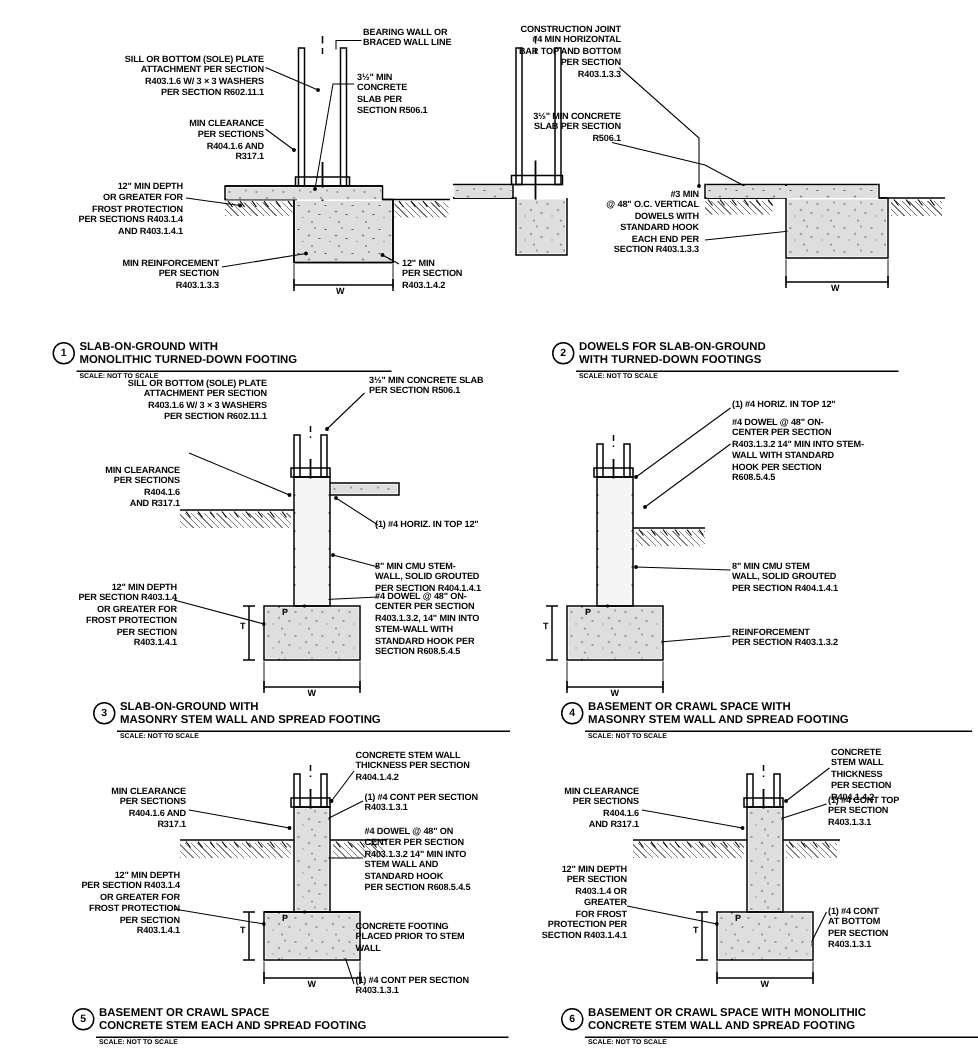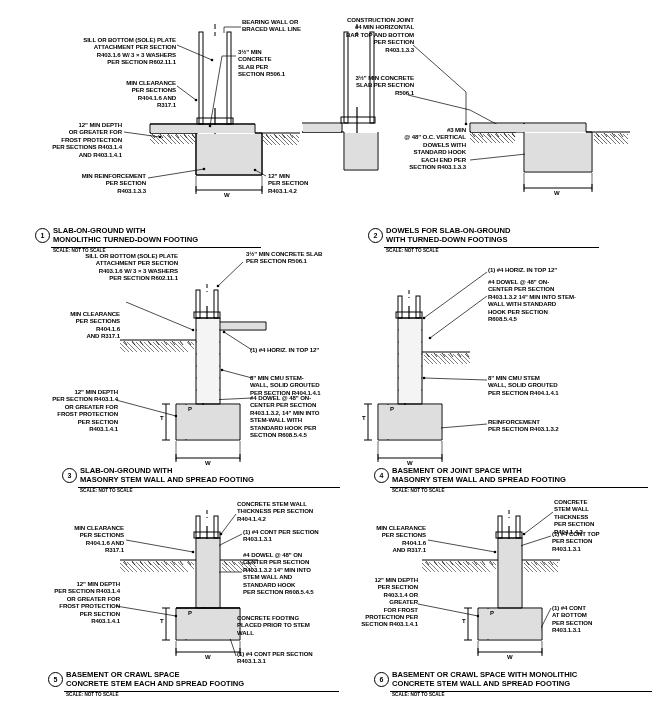--- a/index.html
+++ b/index.html
@@ -382,21 +382,21 @@
 HOOK PER SECTION
 R608.5.4.5</div>
 <div class="note l" style="left:488px;top:374px;width:122px;">8" MIN CMU STEM
 WALL, SOLID GROUTED
 PER SECTION R404.1.4.1</div>
 <div class="note l" style="left:488px;top:418px;width:124px;">REINFORCEMENT
 PER SECTION R403.1.3.2</div>
 
 <div class="titleblk" style="left:374px;top:466px;width:275px;">
   <div class="num">4</div>
-  <div class="ttl">BASEMENT OR JOINT SPACE WITH
+  <div class="ttl">BASEMENT OR CRAWL SPACE WITH
 MASONRY STEM WALL AND SPREAD FOOTING</div>
   <div class="uline" style="top:21px;width:258px;"></div>
   <div class="scl" style="top:22px;">SCALE: NOT TO SCALE</div>
 </div>
 
 <svg width="652" height="703" style="position:absolute;left:0;top:0;pointer-events:none;">
   <rect x="196" y="516" width="4" height="22" fill="none" stroke="#000" stroke-width="1"></rect>
   <rect x="214" y="516" width="4" height="22" fill="none" stroke="#000" stroke-width="1"></rect>
   <rect x="194" y="532" width="26" height="6" fill="none" stroke="#000" stroke-width="1"></rect>
   <path d="M207,510 L207,518" stroke="#000" stroke-width="1" stroke-dasharray="4,3"></path>

